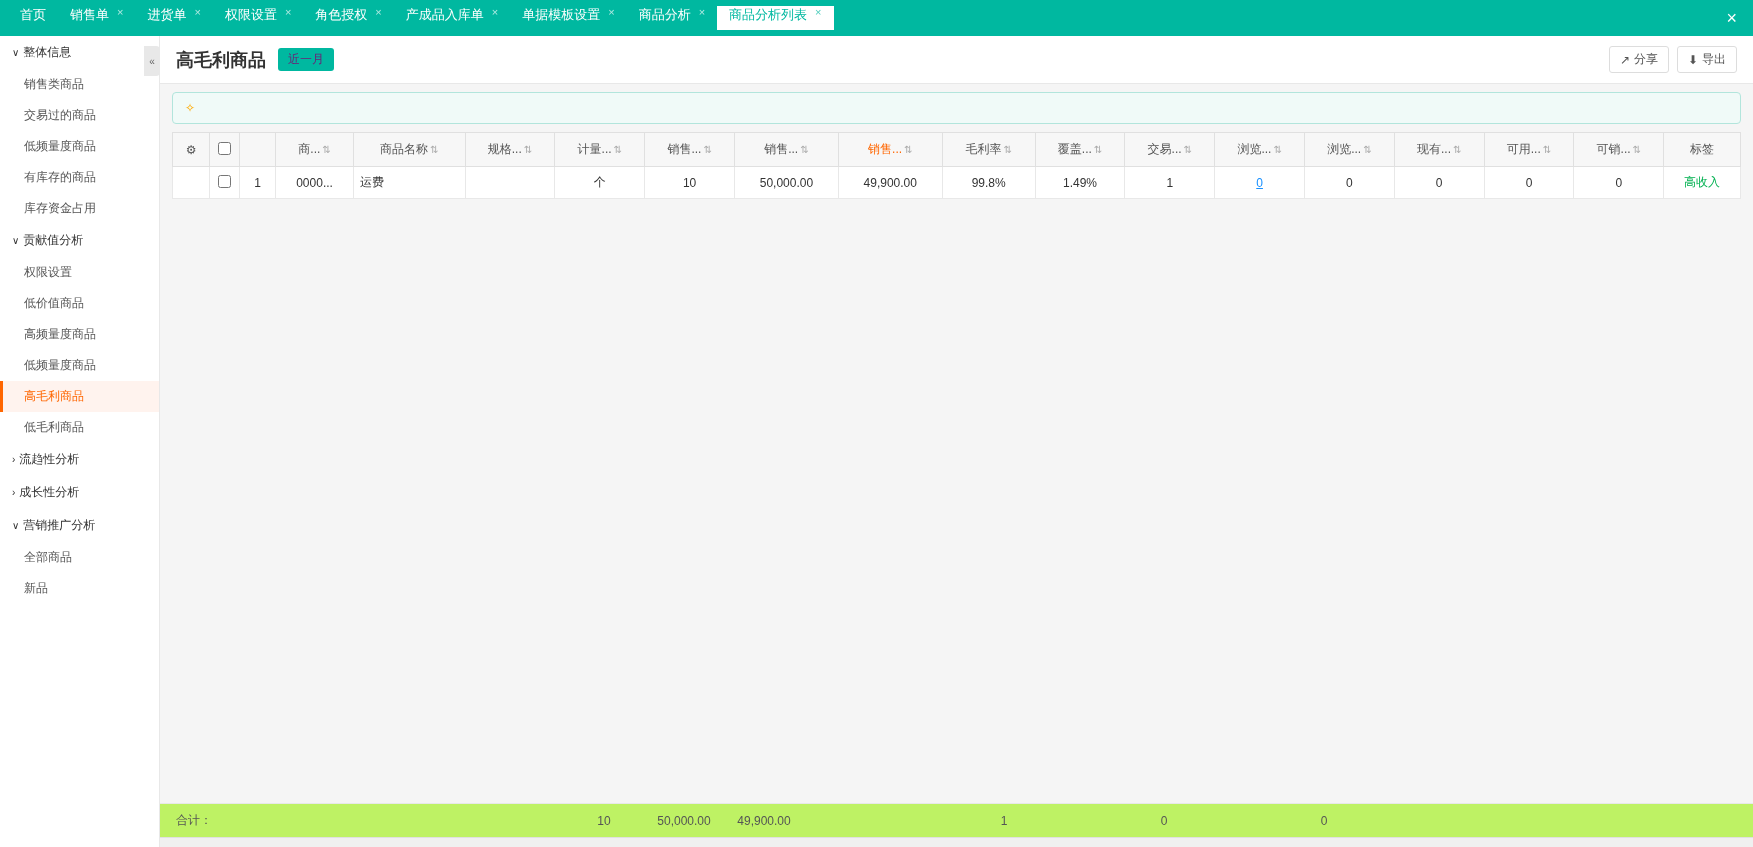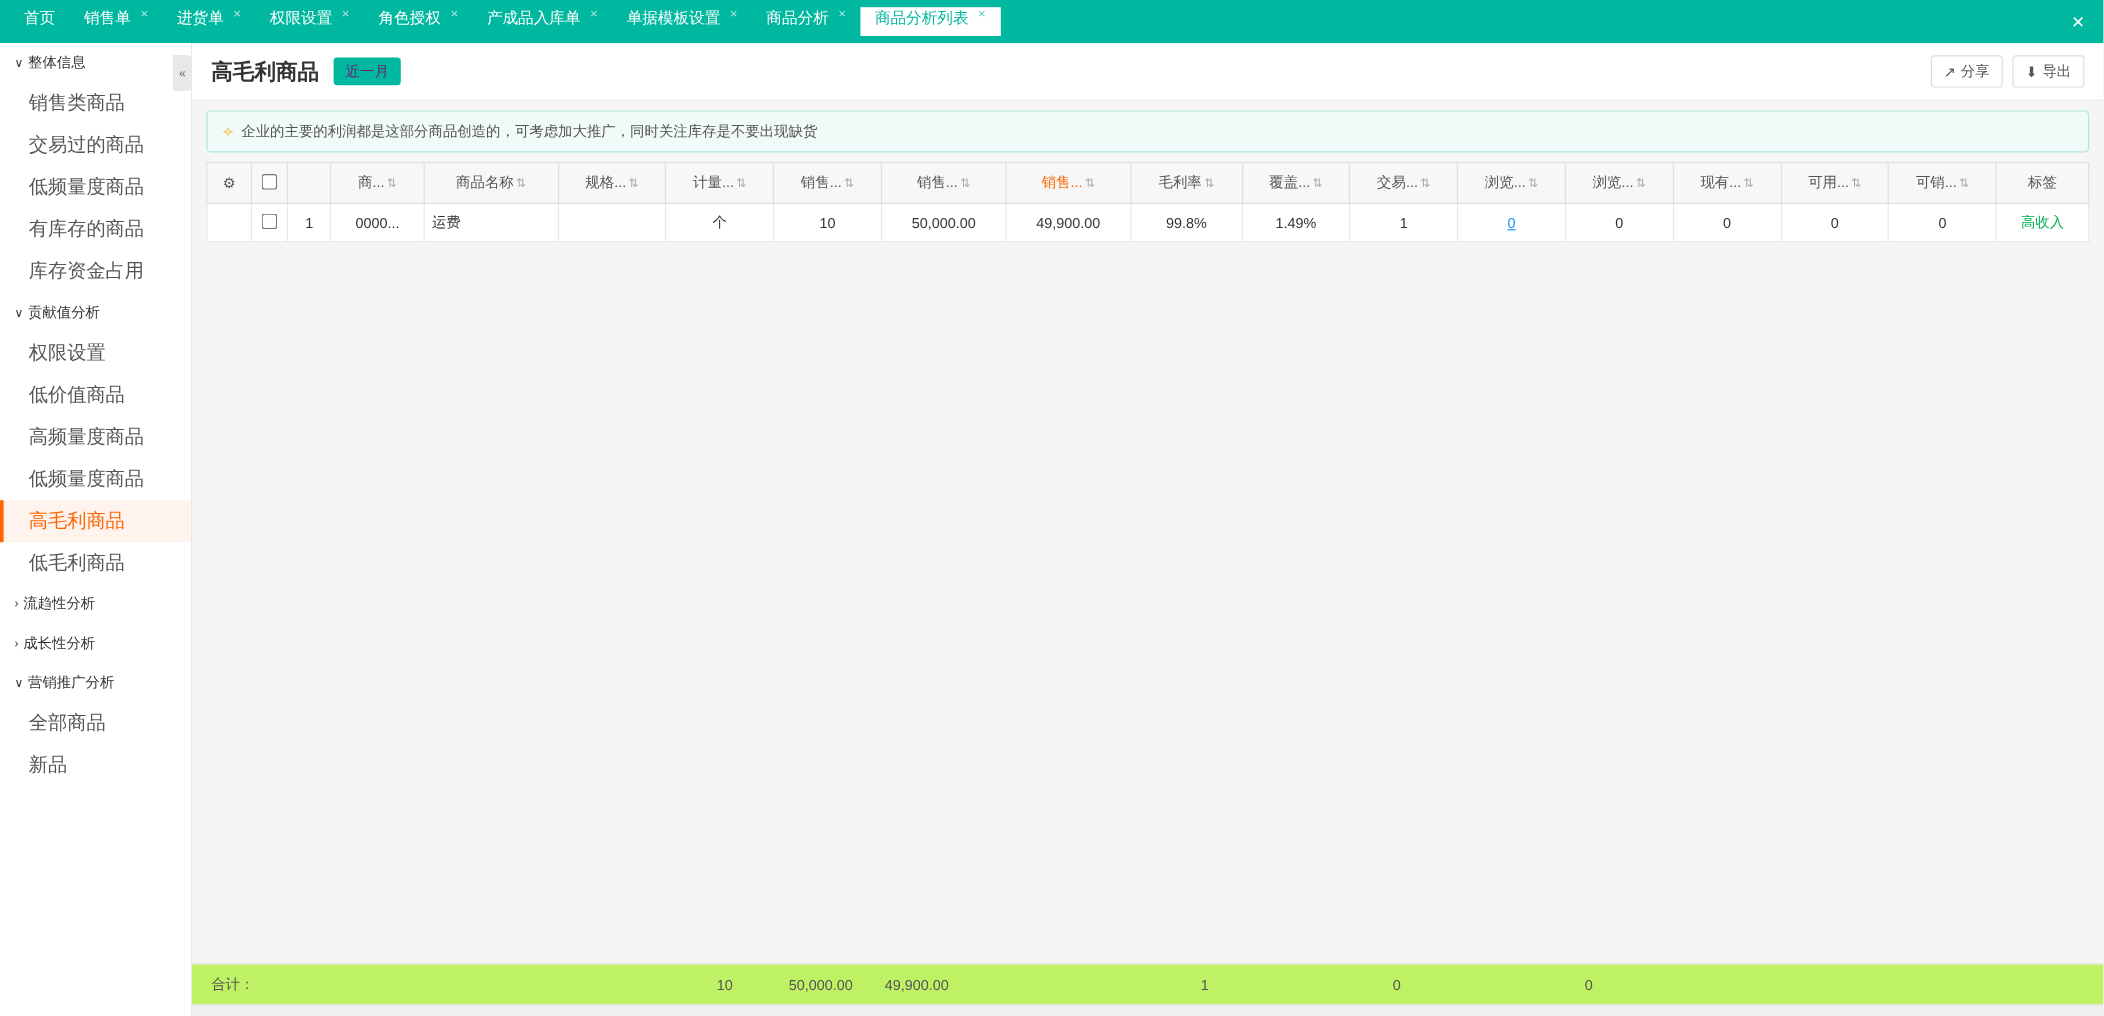--- a/index.html
+++ b/index.html
@@ -85,21 +85,21 @@
       color: #333;
       cursor: pointer;
       font-weight: 500;
     }
     .sidebar-group-title .arrow {
       margin-right: 4px;
       font-size: 10px;
     }
     .sidebar-item {
       padding: 7px 12px 7px 24px;
-      font-size: 16px;
+      font-size: 12px;
       color: #555;
       cursor: pointer;
     }
     .sidebar-item.active {
       background: #fff3ee;
       color: #ff6600;
       border-left: 3px solid #ff6600;
       padding-left: 21px;
     }
 
@@ -388,21 +388,20 @@
         </button>
         <button class="action-btn">
           <span>⬇</span>
           <span>导出</span>
         </button>
       </div>
     </div>
 
     <div class="info-bar">
       <span class="info-icon">✧</span>
-      <span>企业的主要的利润都是这部分商品创造的，可考虑加大推广，同时关注库存是不要出现缺货</span>
     </div>
 
     <div class="table-wrapper">
       <table>
         <thead>
           <tr>
             <th>
               <span>⚙</span>
             </th>
             <th class="checkbox-th">

